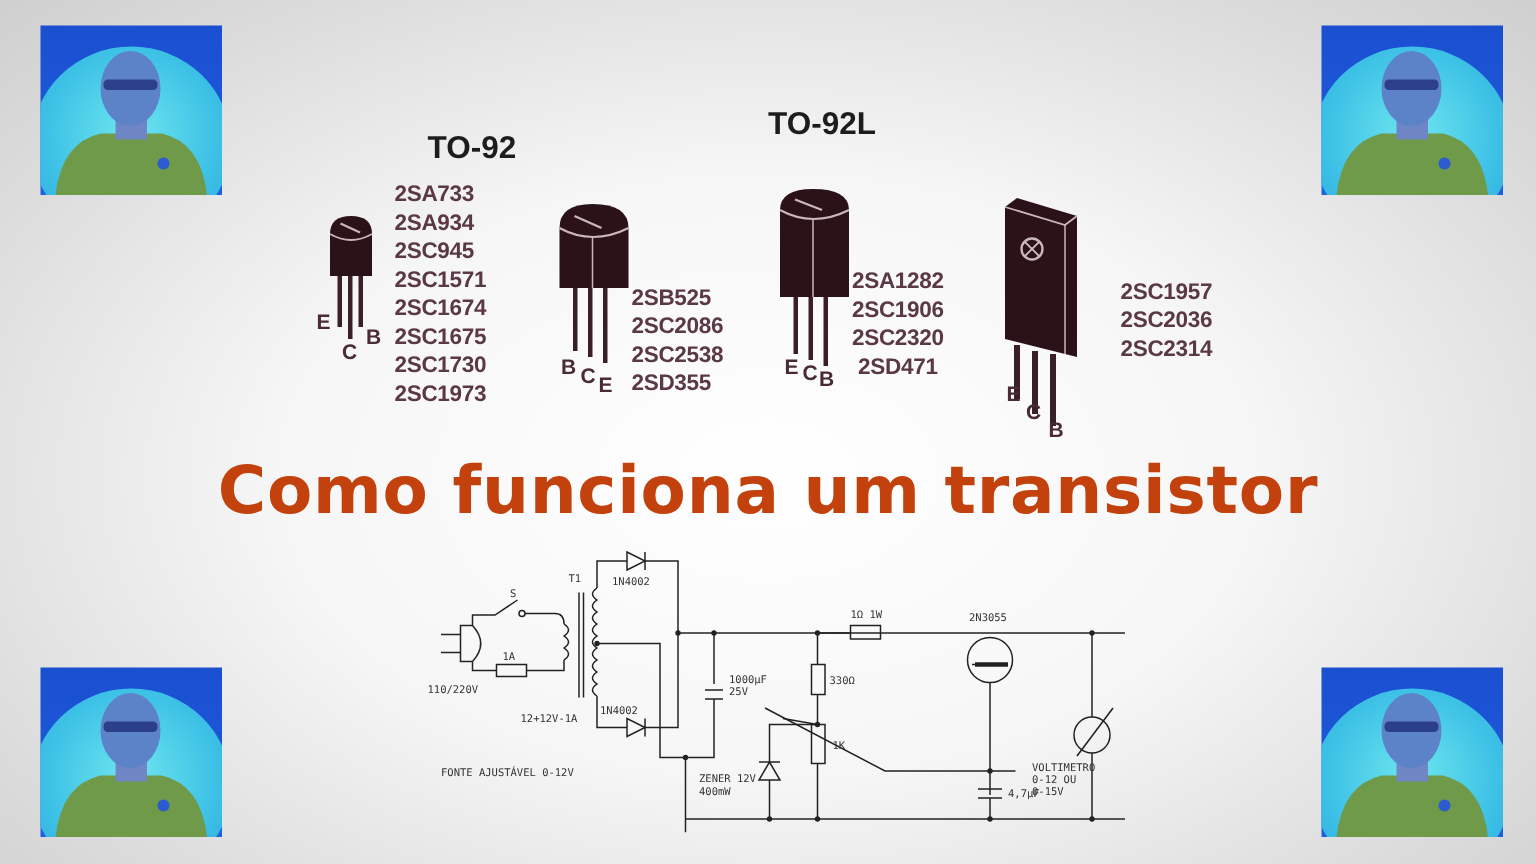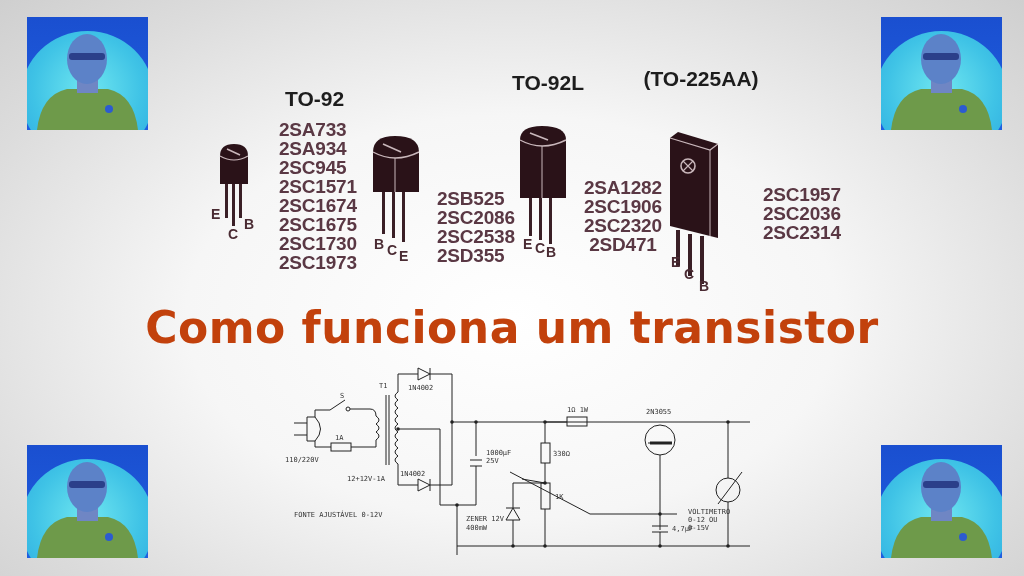--- a/index.html
+++ b/index.html
@@ -5,21 +5,21 @@
   html,body{margin:0;padding:0;}
   body{width:1024px;height:576px;overflow:hidden;position:relative;
     background:radial-gradient(ellipse at 50% 55%, #ffffff 0%, #f6f6f6 45%, #dcdcdc 80%, #cfcfcf 100%);
     font-family:"Liberation Sans", sans-serif;}
   .portrait{position:absolute;width:121px;height:113px;overflow:hidden;
     background:linear-gradient(180deg,#1a4fd0 0%,#1f5fe0 100%);}
   .portrait .halo{position:absolute;left:-6px;top:14px;width:133px;height:130px;border-radius:50%;
     background:radial-gradient(circle at 50% 45%, #6fe6f0 0%, #3fc3e6 55%, #2aa6df 100%);}
   .portrait svg{position:absolute;left:0;top:0;}
   .pkg-title{position:absolute;font-weight:bold;color:#1d1d1d;font-size:21px;line-height:22px;text-align:center;}
-  .parts{position:absolute;color:#5a3844;font-weight:bold;font-size:19px;line-height:19px;letter-spacing:-0.2px;margin-left:16px;}
+  .parts{position:absolute;color:#5a3844;font-weight:bold;font-size:15px;line-height:19px;letter-spacing:-0.2px;}
   .pin{position:absolute;color:#4a2b33;font-weight:bold;font-size:14px;}
   .title{position:absolute;left:0;top:300px;width:1024px;text-align:center;color:#c2410c;
     font-family:"DejaVu Sans", sans-serif;font-weight:bold;font-size:44px;letter-spacing:0.5px;line-height:56px;}
   .schem{position:absolute;left:280px;top:360px;}
   .lbl{font-family:"DejaVu Sans Mono", monospace;font-size:7px;fill:#333;}
 </style>
 </head>
 <body>
 
 <div class="portrait" style="left:27px;top:17px;">
@@ -131,21 +131,20 @@
 <span class="pin" style="left:546px;top:244px;">B</span>
 
 <div class="parts" style="left:568px;top:178px;text-align:center;">
   <div>2SA1282</div>
   <div>2SC1906</div>
   <div>2SC2320</div>
   <div>2SD471</div>
 </div>
 
 <div class="pkg-title" style="left:631px;top:68px;width:140px;">
-  <div>(TO-225AA)</div>
 </div>
 <svg style="position:absolute;left:666px;top:130px;" width="58" height="158" viewBox="0 0 58 158">
   <path d="M4 8 L12 2 L52 14 L52 108 L4 96Z" fill="#2a1218"></path>
   <path d="M4 8 L44 20 L52 14" stroke="#c9b7bb" stroke-width="1.2" fill="none"></path>
   <path d="M44 20 L44 106" stroke="#c9b7bb" stroke-width="1"></path>
   <circle cx="22" cy="36" r="7" fill="none" stroke="#c9b7bb" stroke-width="1.6"></circle>
   <path d="M17 31 L27 41 M27 31 L17 41" stroke="#c9b7bb" stroke-width="1.2"></path>
   <rect x="10" y="100" width="4" height="36" fill="#3a1f26"></rect>
     <rect x="22" y="104" width="4" height="42" fill="#3a1f26"></rect>
     <rect x="34" y="106" width="4" height="48" fill="#3a1f26"></rect>

